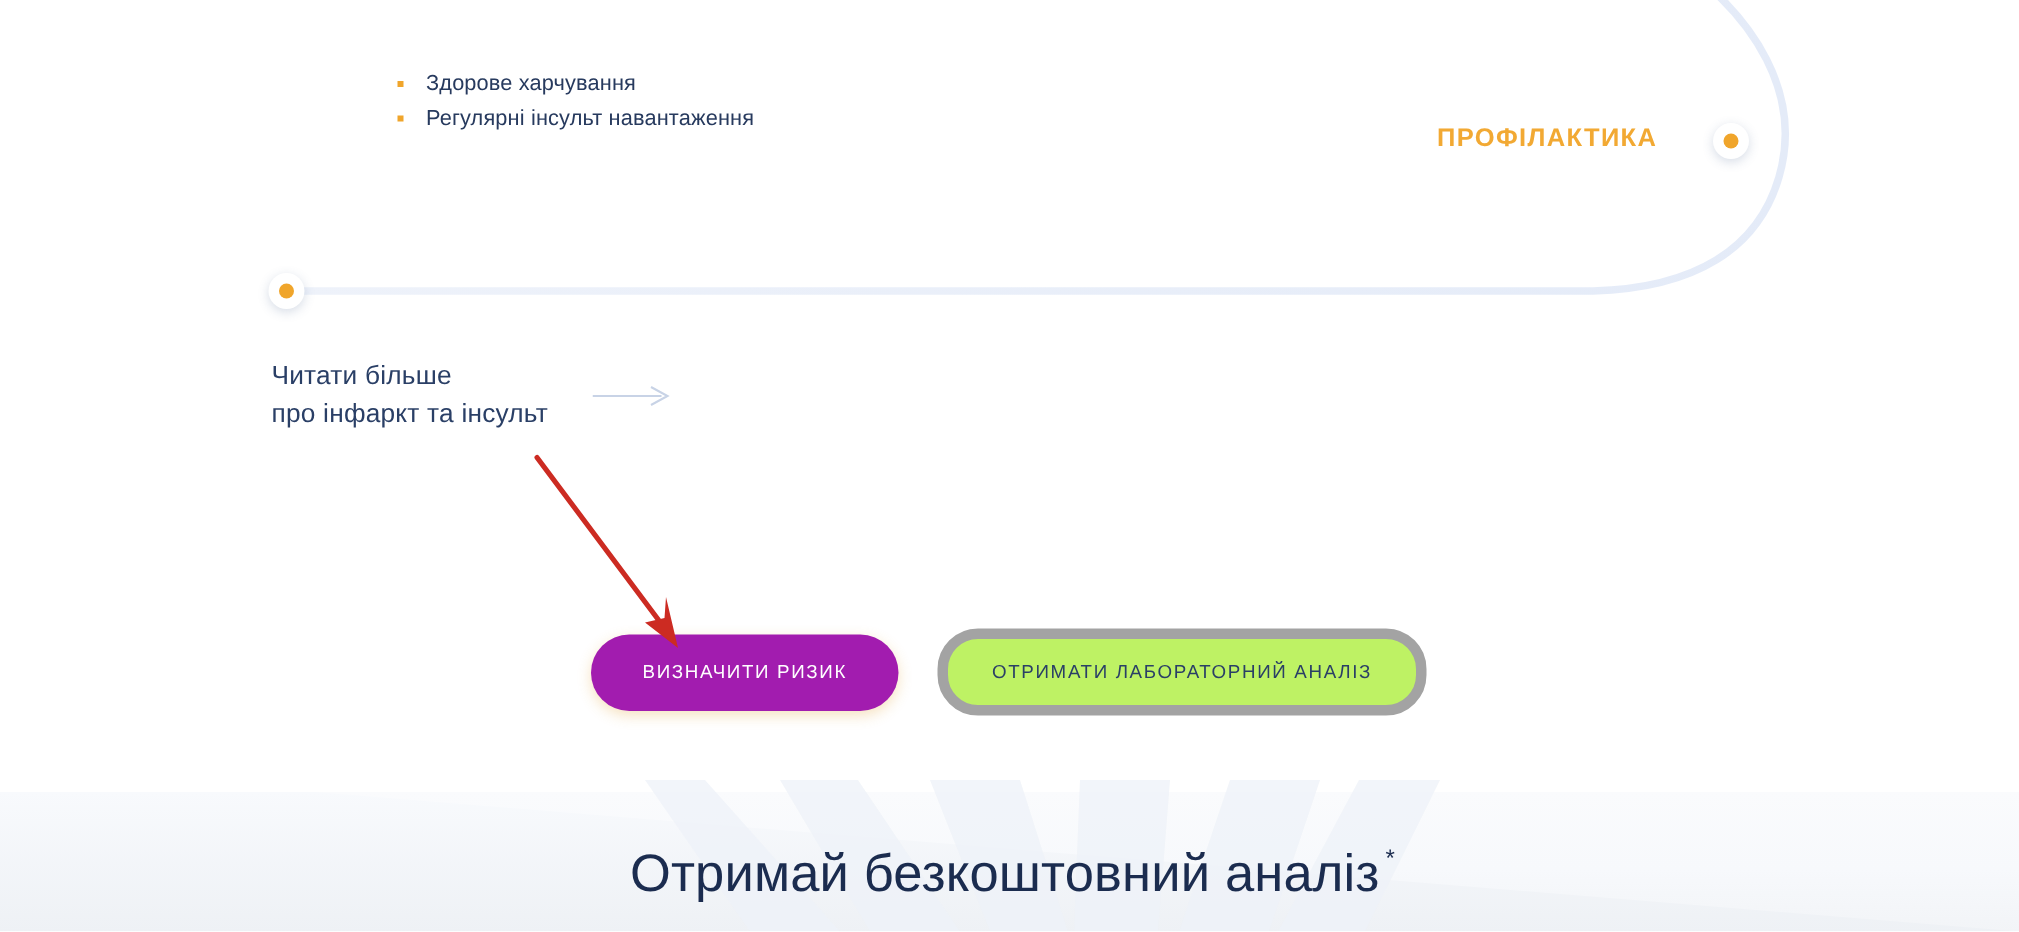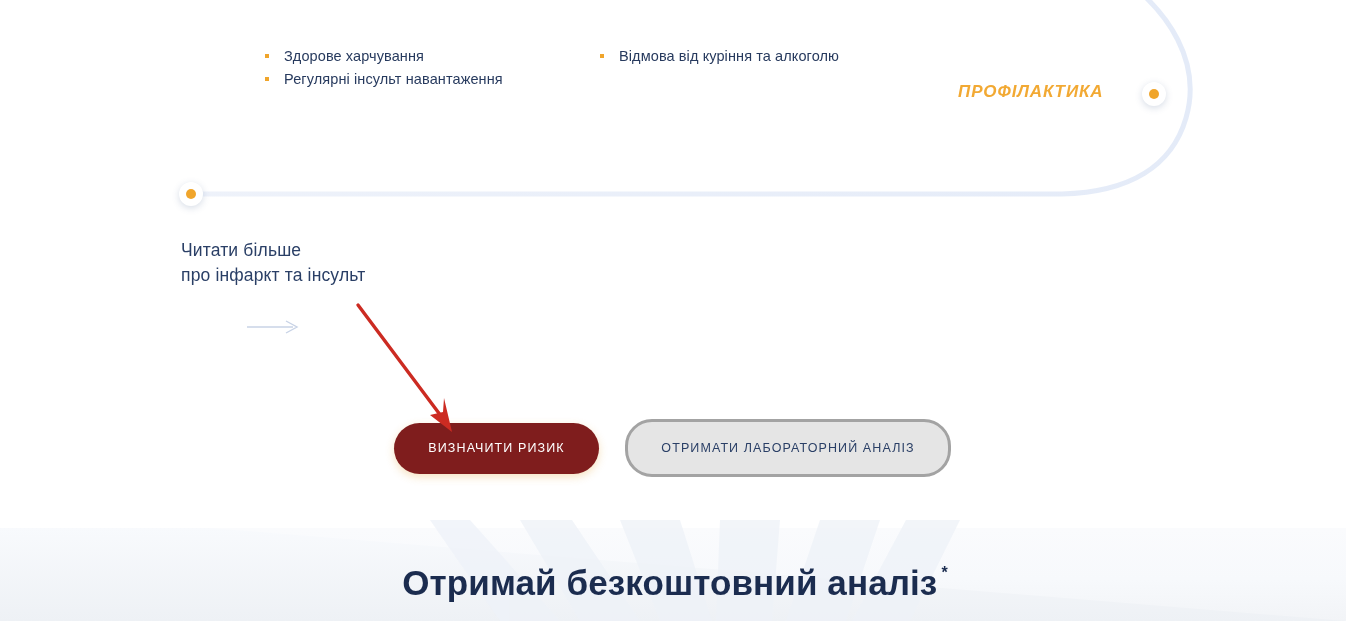--- a/index.html
+++ b/index.html
@@ -115,32 +115,30 @@
   
   #stage-label {
     position: absolute;
     left: 958px;
     top: 82px;
     font-size: 17px;
     font-weight: 700;
     letter-spacing: 0.9px;
     color: #f2a933;
     white-space: nowrap;
-    font-style: italic;
   }
 
   
   #read-more {
     position: absolute;
     left: 181px;
     top: 238px;
     display: flex;
     align-items: center;
     gap: 30px;
-    flex-direction: column;
   }
   #read-more-text {
     font-size: 17.5px;
     line-height: 25px;
     color: #2a3f66;
     white-space: pre-line;
     letter-spacing: 0.15px;
   }
   #read-more-arrow {
     margin-top: 1px;
@@ -158,45 +156,45 @@
     border: none;
     cursor: pointer;
     font-family: "Liberation Sans", sans-serif;
     letter-spacing: 1.1px;
     white-space: nowrap;
   }
   #btn-primary {
     width: 205px;
     height: 51px;
     border-radius: 26px;
-    background: #7f1d1d;
+    background: #a21caf;
     color: #ffffff;
     font-size: 12.5px;
     box-shadow: 0 3px 9px rgba(226, 160, 50, 0.30);
   }
   #btn-secondary {
     margin-left: 26px;
     width: 326px;
     height: 58px;
     border-radius: 27px;
-    background: #e5e5e5;
+    background: #bef264;
     color: #2a3f66;
     font-size: 12.5px;
-    border: 3px solid #a3a3a3;
+    border: 7px solid #a3a3a3;
   }
 
   
   #bottom-heading {
     position: absolute;
     left: 0;
     right: 0;
     top: 563px;
     text-align: center;
     font-size: 35px;
-    font-weight: 700;
+    font-weight: 400;
     color: #1b2c4f;
     letter-spacing: 0.1px;
   }
   #bottom-heading .asterisk {
     font-size: 16px;
     vertical-align: super;
     position: relative;
     top: -4px;
     left: 4px;
   }
@@ -266,24 +264,20 @@
       <span class="dot"></span>
       <span>Здорове харчування</span>
     </li>
     <li class="bullet-item">
       <span class="dot"></span>
       <span>Регулярні інсульт навантаження</span>
     </li>
   </ul>
 
   <ul class="bullets" id="bullets-right">
-    <li class="bullet-item">
-      <span class="dot"></span>
-      <span>Відмова від куріння та алкоголю</span>
-    </li>
   </ul>
 
   <div id="stage-label">ПРОФІЛАКТИКА</div>
 
   <div id="read-more">
     <div id="read-more-text">Читати більше
 про інфаркт та інсульт</div>
     <svg id="read-more-arrow" width="52" height="16" viewBox="0 0 52 16">
       <line x1="0" y1="8" x2="46" y2="8" stroke="#c8d3e6" stroke-width="1.4"></line>
       <polyline points="39,2 50,8 39,14" fill="none" stroke="#c8d3e6" stroke-width="1.4"></polyline>

